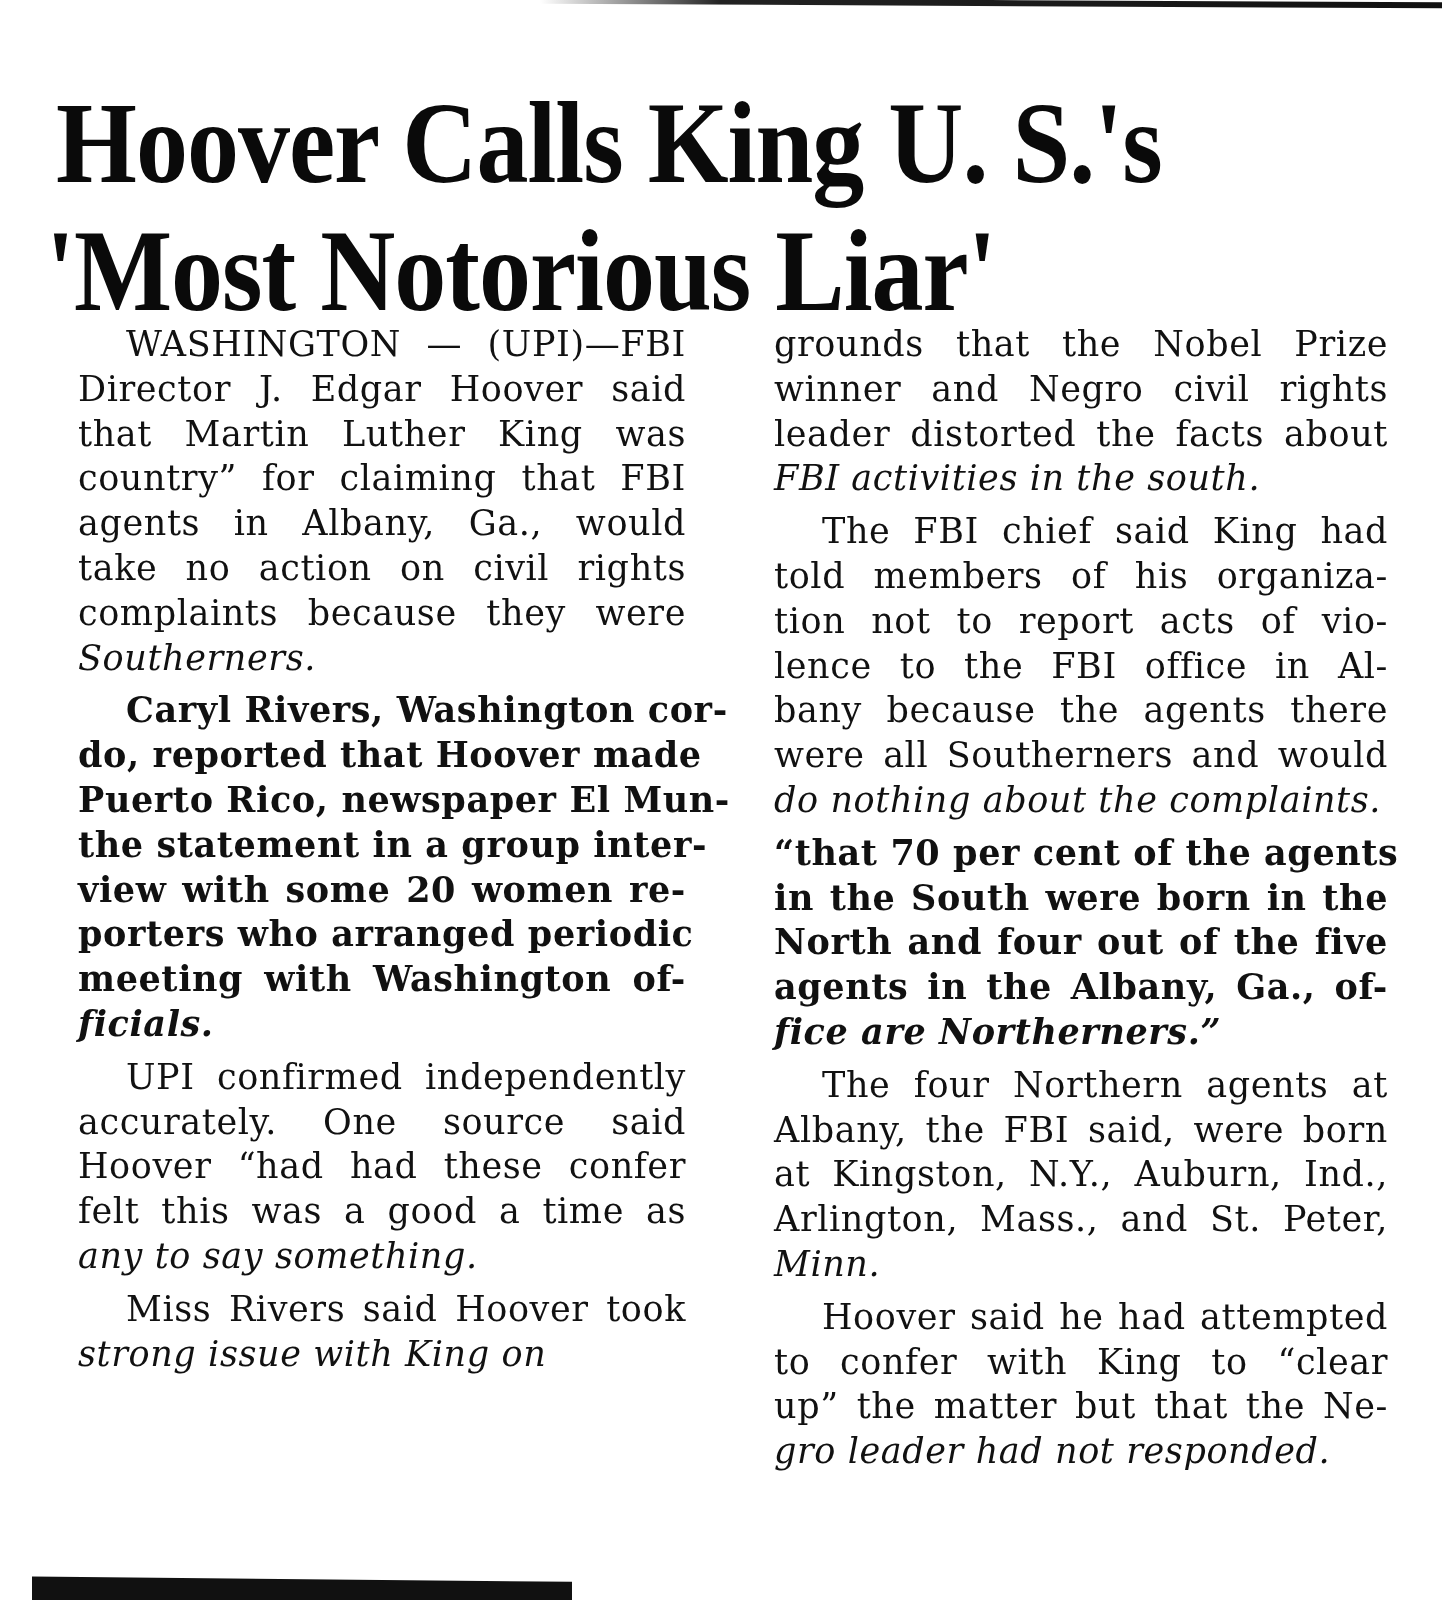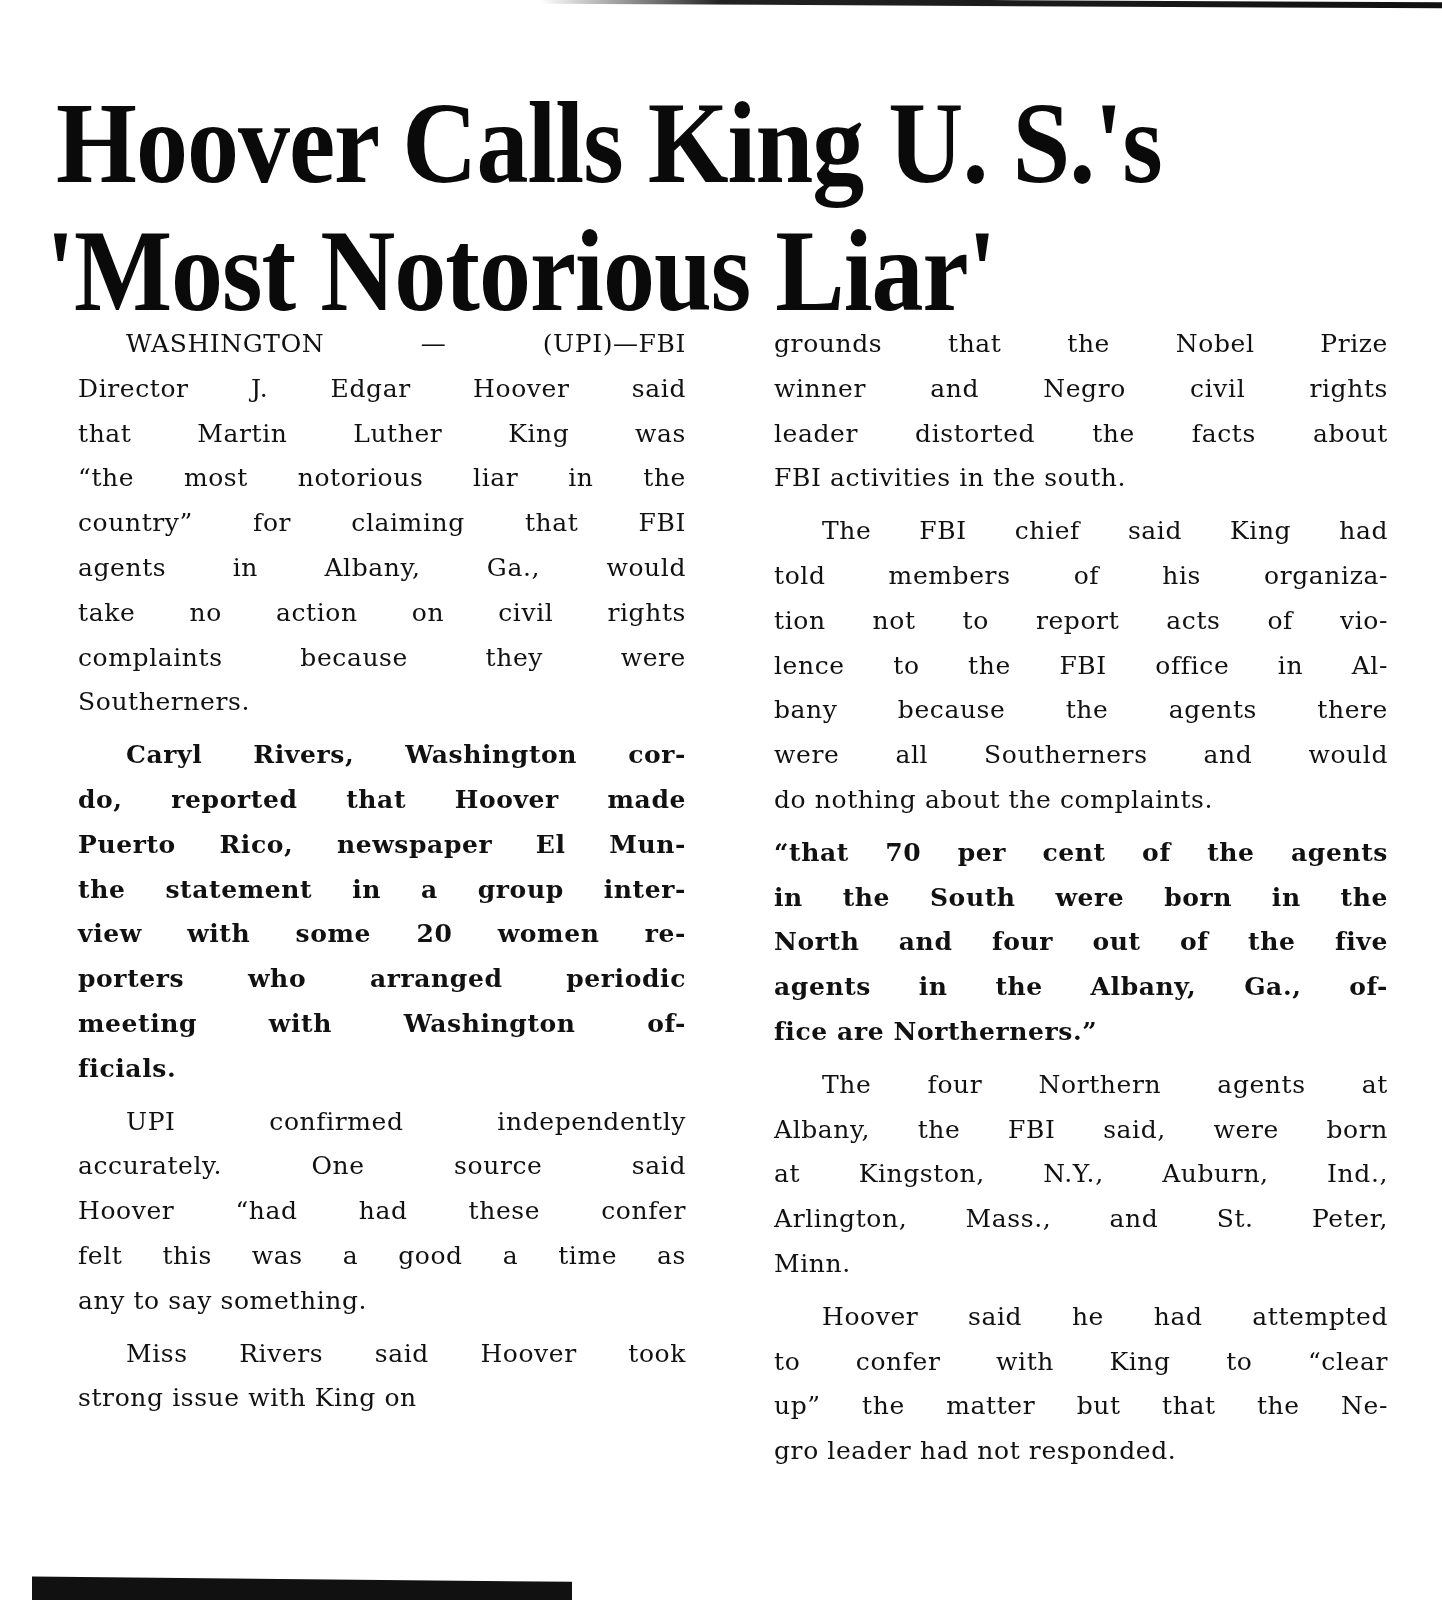--- a/index.html
+++ b/index.html
@@ -42,21 +42,21 @@
       transform: scaleY(1.12);
       transform-origin: left center;
     }
     .headline .line1 { margin-left: 26px; }
     .headline .line2 { margin-left: 16px; }
 
     .column {
       position: absolute;
       top: 322px;
       width: 660px;
-      font-size: 25px;
+      font-size: 35px;
       line-height: 44.8px;
       text-align: justify;
       text-align-last: justify;
       letter-spacing: 0.6px;
     }
     .col-left { left: 26px; }
     .col-right { left: 722px; width: 666px; }
 
     .para {
       margin: 0 0 8px 0;
@@ -68,20 +68,21 @@
     .line-j {
       display: block;
       text-align: justify;
       text-align-last: justify;
       white-space: nowrap;
     }
     .line-l {
       display: block;
       text-align: right;
       white-space: nowrap;
+      font-style: italic;
     }
     .indent { padding-left: 48px; }
 
     .bottom-rule {
       position: absolute;
       left: 32px;
       top: 1574px;
       width: 540px;
       height: 26px;
       background: #111;
@@ -96,21 +97,20 @@
 <h1 class="headline">
   <span class="line line1">Hoover Calls King U. S.'s</span>
   <span class="line line2">'Most Notorious Liar'</span>
 </h1>
 
 <div class="column col-left">
     <div class="para">
       <span class="line-j indent">WASHINGTON — (UPI)—FBI</span>
       <span class="line-j">Director J. Edgar Hoover said</span>
       <span class="line-j">that Martin Luther King was</span>
-      <span class="line-j">“the most notorious liar in the</span>
       <span class="line-j">country” for claiming that FBI</span>
       <span class="line-j">agents in Albany, Ga., would</span>
       <span class="line-j">take no action on civil rights</span>
       <span class="line-j">complaints because they were</span>
       <span class="line-l">Southerners.</span>
     </div>
     <div class="para bold">
       <span class="line-j indent">Caryl Rivers, Washington cor-</span>
       <span class="line-j">do, reported that Hoover made</span>
       <span class="line-j">Puerto Rico, newspaper El Mun-</span>

